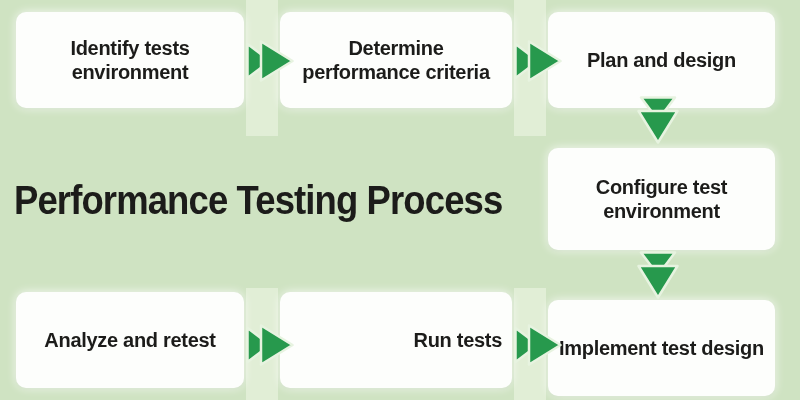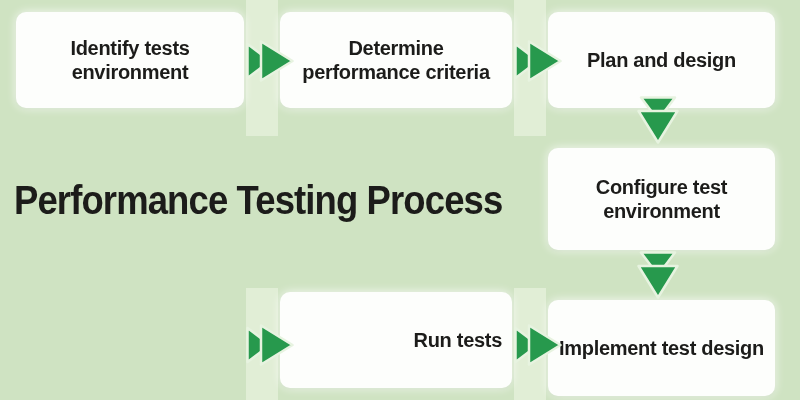--- a/index.html
+++ b/index.html
@@ -113,20 +113,23 @@
     <span class="label">Plan and design</span>
   </div>
 
   <div class="node box4">
     <span class="label">Configure test environment</span>
   </div>
   <div class="node box5">
     <span class="label">Implement test design</span>
   </div>
 
+  <div class="node box6">
+    <span class="label">Analyze and retest</span>
+  </div>
   <div class="node box7">
     <span class="label">Run tests</span>
   </div>
 
   <div class="arrow arrow-r1">
     <svg width="48" height="42" viewBox="0 0 48 42">
       <polygon points="1.5,4 24,21 1.5,38"></polygon>
       <polygon points="15,1.5 46.5,21 15,40.5"></polygon>
     </svg>
   </div>

